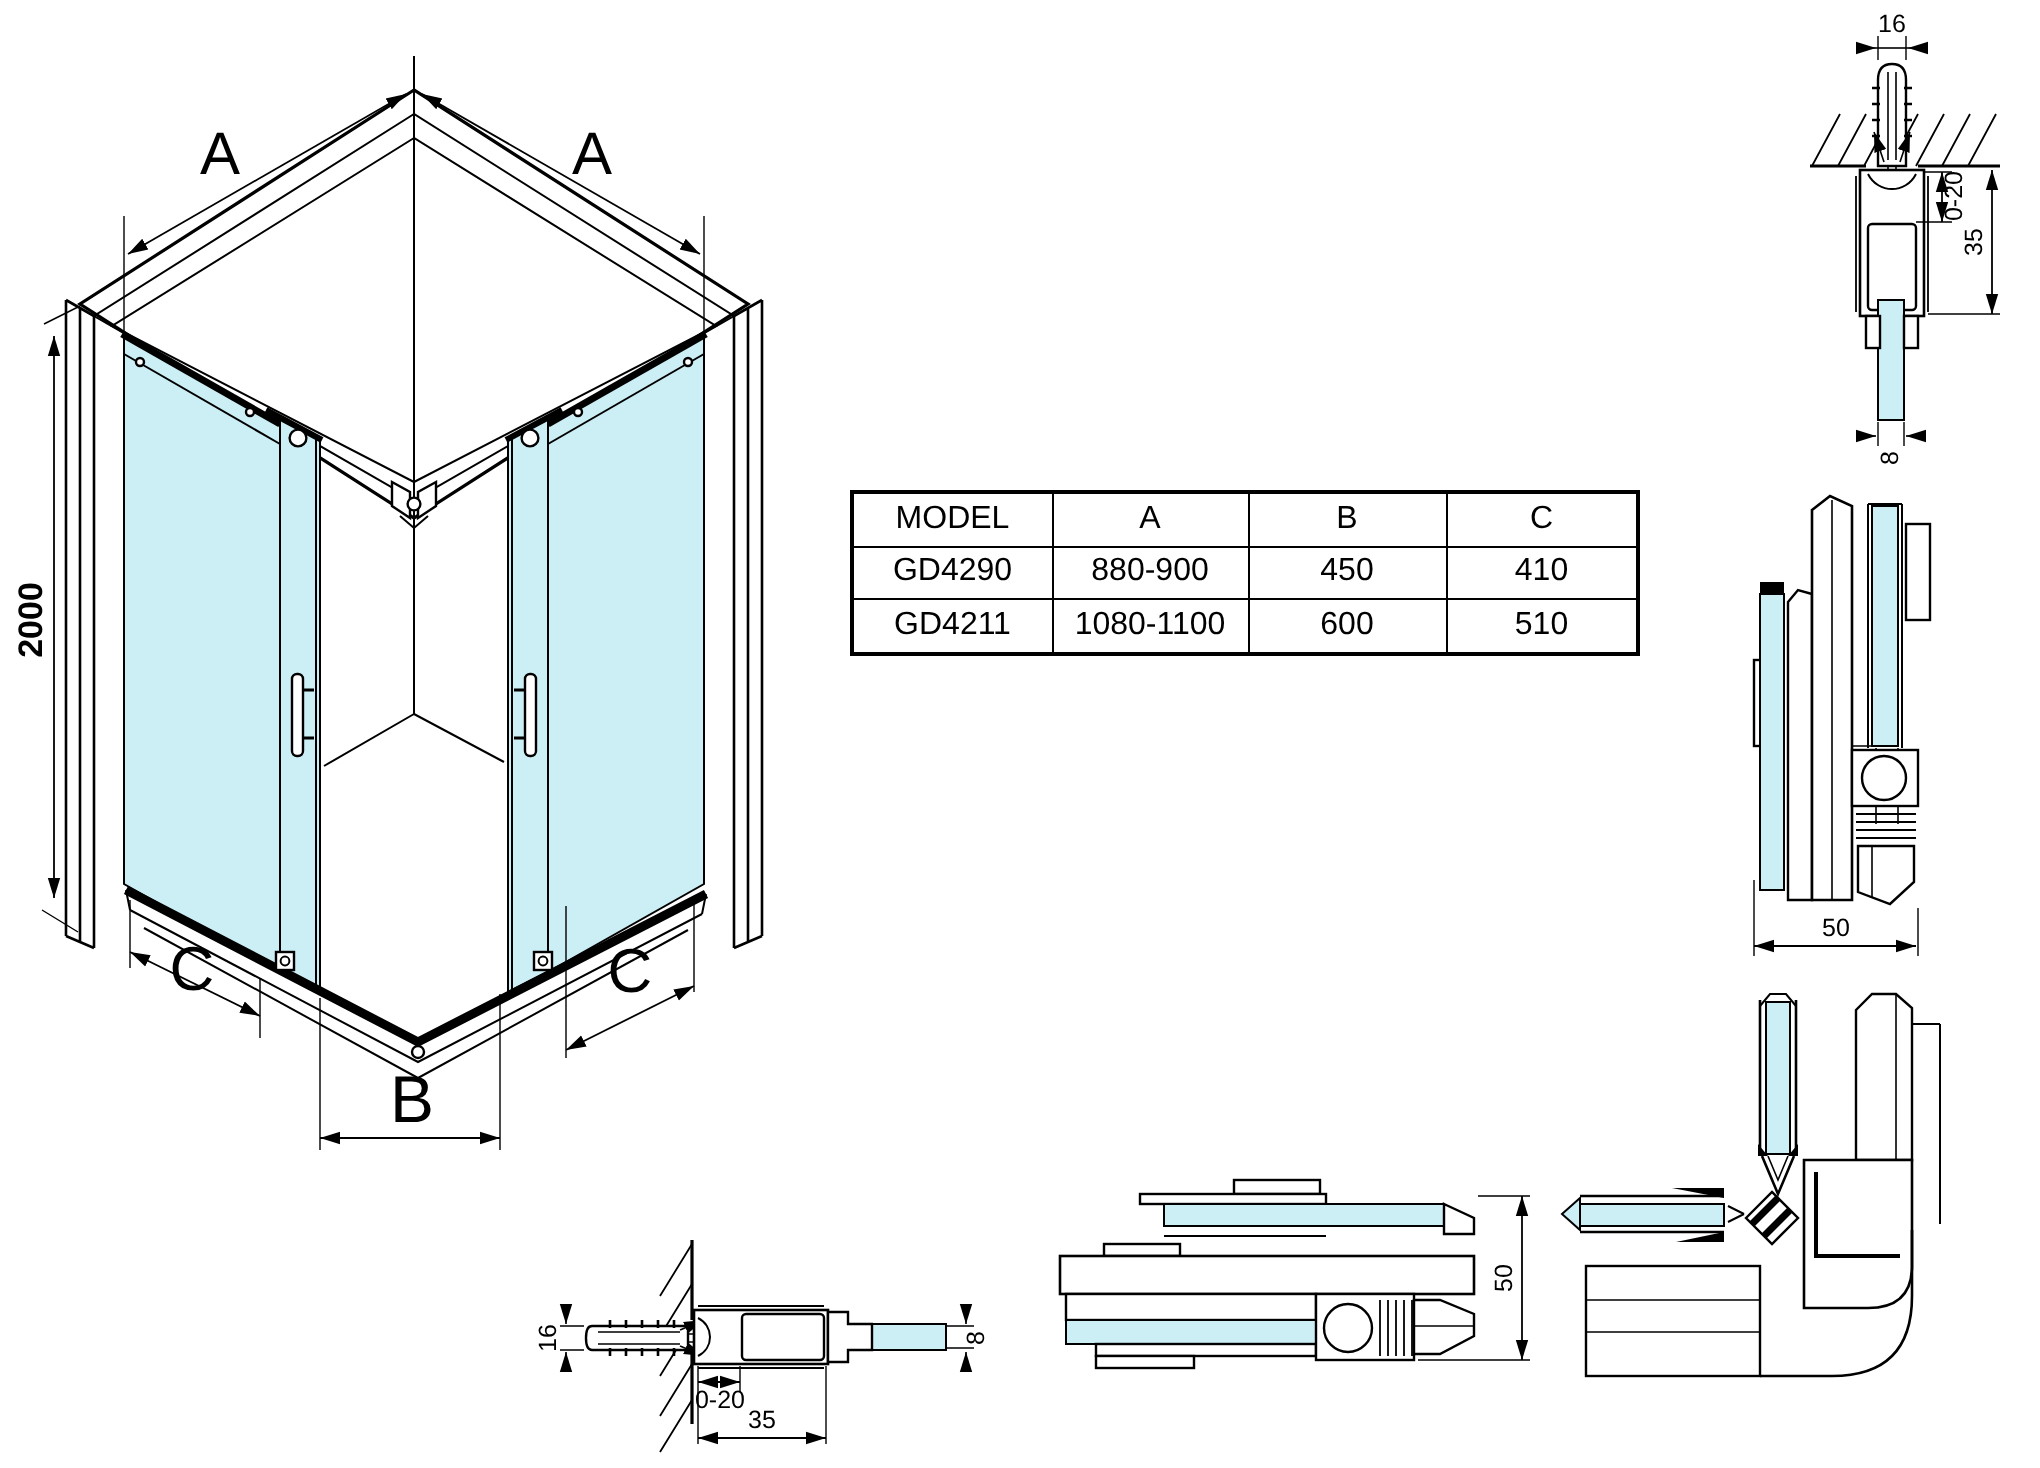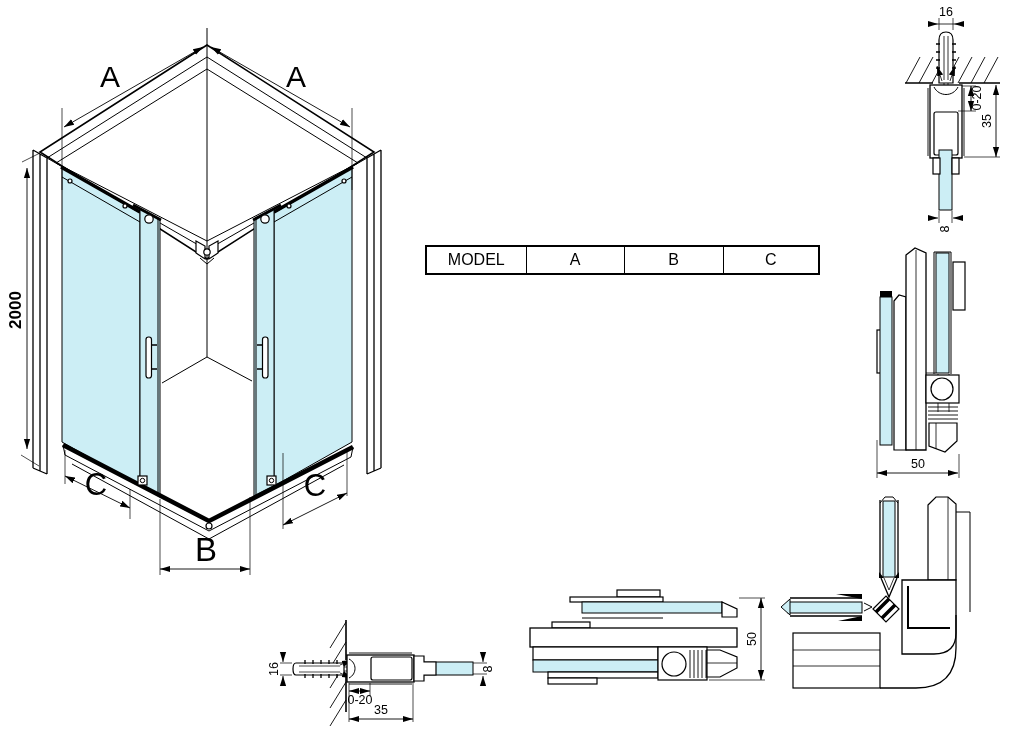--- a/index.html
+++ b/index.html
@@ -342,16 +342,28 @@
       </colgroup>
   <thead>
     <tr>
       <th>MODEL</th>
       <th>A</th>
       <th>B</th>
       <th>C</th>
     </tr>
   </thead>
   <tbody>
+    <tr>
+      <td>GD4290</td>
+      <td>880-900</td>
+      <td>450</td>
+      <td>410</td>
+    </tr>
+    <tr>
+      <td>GD4211</td>
+      <td>1080-1100</td>
+      <td>600</td>
+      <td>510</td>
+    </tr>
   </tbody>
 </table>
 
 </div>
 
 </body></html>

